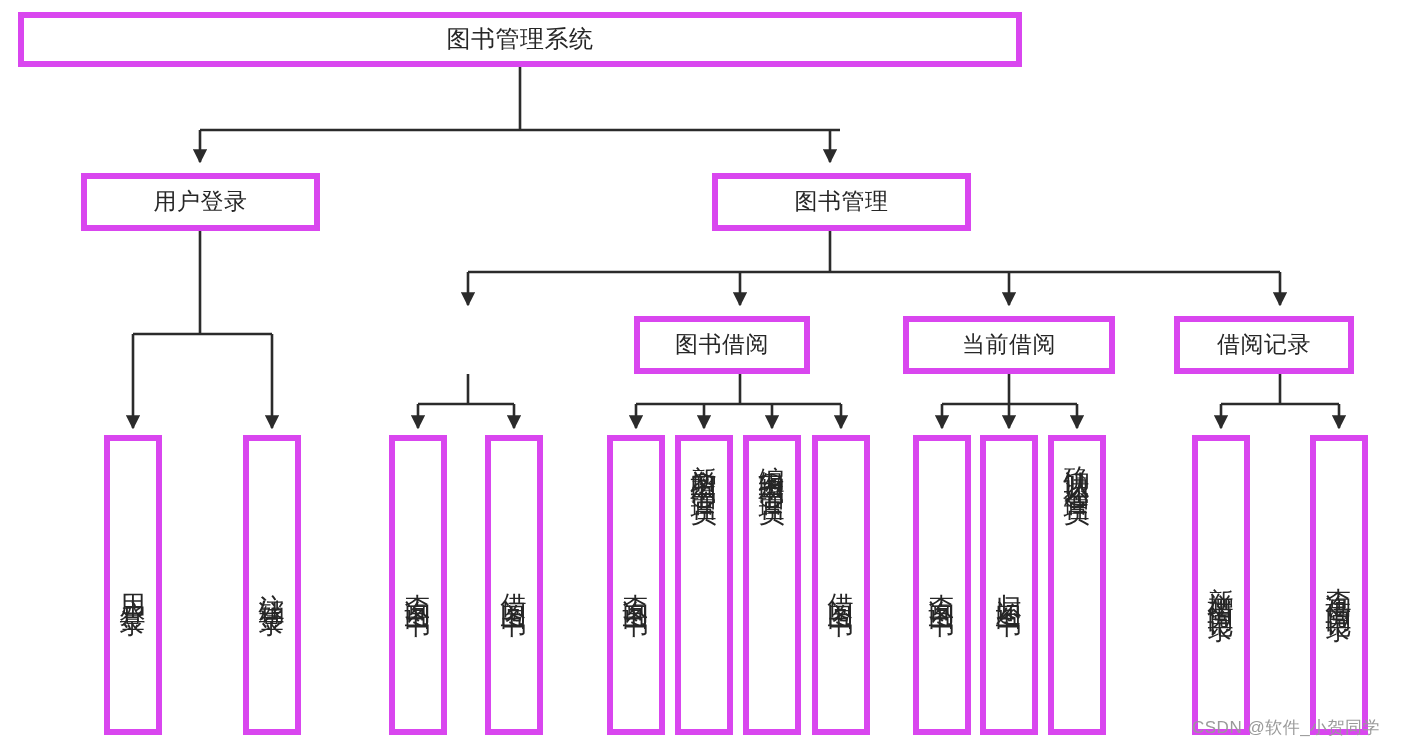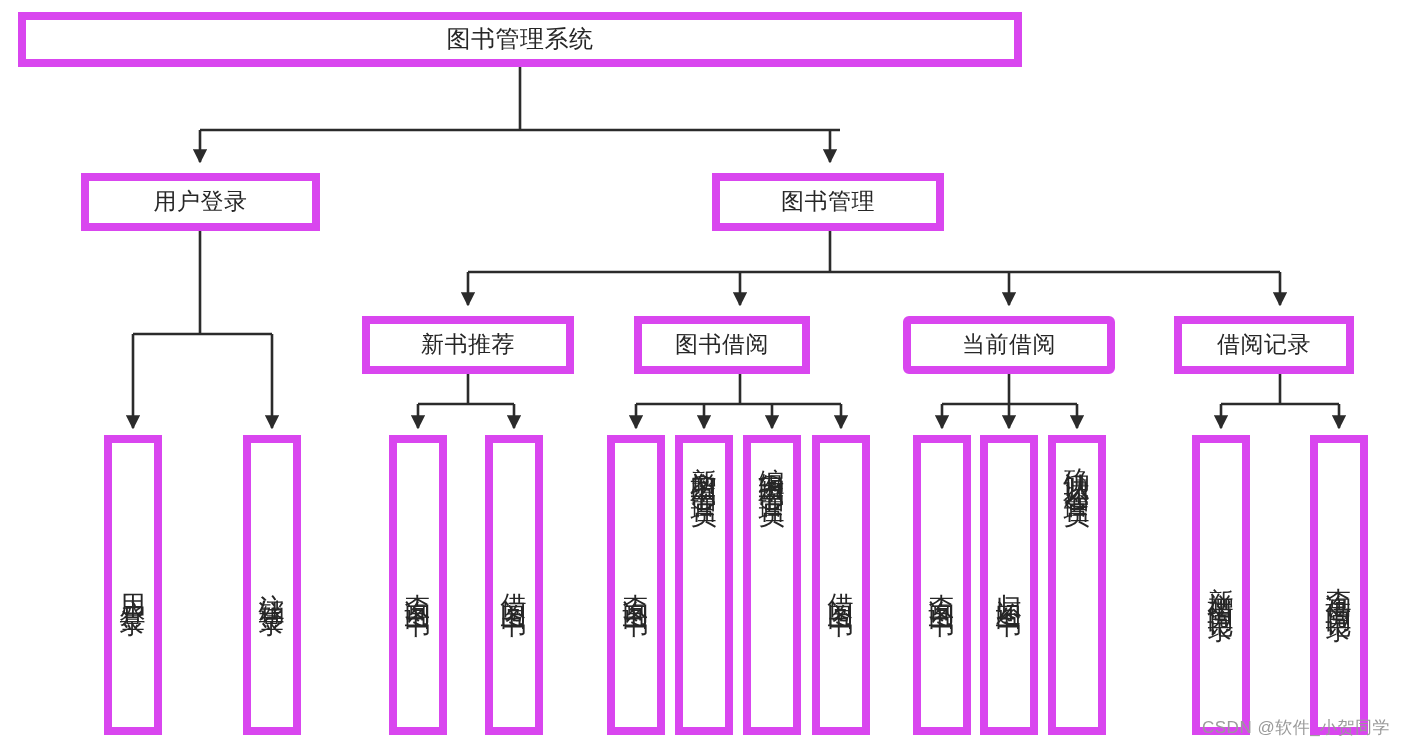--- a/index.html
+++ b/index.html
@@ -23,21 +23,21 @@
     left: 0;
     top: 0;
     width: 1405px;
     height: 747px;
     pointer-events: none;
   }
   .node {
     position: absolute;
     box-sizing: border-box;
     background: #ffffff;
-    border: 8px solid #d946ef;
+    border: 6px solid #d946ef;
     display: flex;
     align-items: center;
     justify-content: center;
     color: #262626;
   }
   .node.horiz {
     font-size: 23px;
     line-height: 1.1;
     letter-spacing: 0.5px;
   }
@@ -117,40 +117,39 @@
       <path d="M 1280 374 L 1280 404"></path>
       <path d="M 1221 404 L 1339 404"></path>
       <path d="M 1221 404 L 1221 428" marker-end="url(#arrow)"></path>
       <path d="M 1339 404 L 1339 428" marker-end="url(#arrow)"></path>
     </g>
   </svg>
 
   <div class="node horiz root" style="left:18px; top:12px; width:1004px; height:55px;">图书管理系统</div>
 
   <div class="node horiz" style="left:81px; top:173px; width:239px; height:58px;">用户登录</div>
-  <div class="node horiz" style="left:712px; top:173px; width:232px; height:58px;text-align:right;">图书管理</div>
+  <div class="node horiz" style="left:712px; top:173px; width:259px; height:58px;text-align:right;">图书管理</div>
 
-  <div class="node horiz" style="left:362px; top:316px; width:212px; height:58px;">新书推荐</div>
   <div class="node horiz" style="left:634px; top:316px; width:176px; height:58px;">图书借阅</div>
-  <div class="node horiz" style="left:903px; top:316px; width:212px; height:58px;border-radius:6px;">当前借阅</div>
+  <div class="node horiz" style="left:903px; top:316px; width:212px; height:58px;">当前借阅</div>
   <div class="node horiz" style="left:1174px; top:316px; width:180px; height:58px;">借阅记录</div>
 
   <div class="node vert" style="left:104px; top:435px; width:58px; height:300px;">用户登录</div>
   <div class="node vert" style="left:243px; top:435px; width:58px; height:300px;">注销登录</div>
 
   <div class="node vert" style="left:389px; top:435px; width:58px; height:300px;">查询图书</div>
   <div class="node vert" style="left:485px; top:435px; width:58px; height:300px;">借阅图书</div>
 
   <div class="node vert" style="left:607px; top:435px; width:58px; height:300px;">查询图书</div>
   <div class="node vert top" style="left:675px; top:435px; width:58px; height:300px;">新增图书（管理员）</div>
   <div class="node vert top" style="left:743px; top:435px; width:58px; height:300px;">编辑图书（管理员）</div>
   <div class="node vert" style="left:812px; top:435px; width:58px; height:300px;">借阅图书</div>
 
   <div class="node vert" style="left:913px; top:435px; width:58px; height:300px;">查询图书</div>
   <div class="node vert" style="left:980px; top:435px; width:58px; height:300px;">归还图书</div>
   <div class="node vert top" style="left:1048px; top:435px; width:58px; height:300px;">确认归还（管理员）</div>
 
   <div class="node vert" style="left:1192px; top:435px; width:58px; height:300px;">新增借阅记录</div>
   <div class="node vert" style="left:1310px; top:435px; width:58px; height:300px;">查询借阅记录</div>
 
-  <div class="watermark" style="left:1192px; top:716px;padding-left:10px;">CSDN @软件_小贺同学</div>
+  <div class="watermark" style="left:1192px; top:716px;">CSDN @软件_小贺同学</div>
 
 </div>
 
 </body></html>

